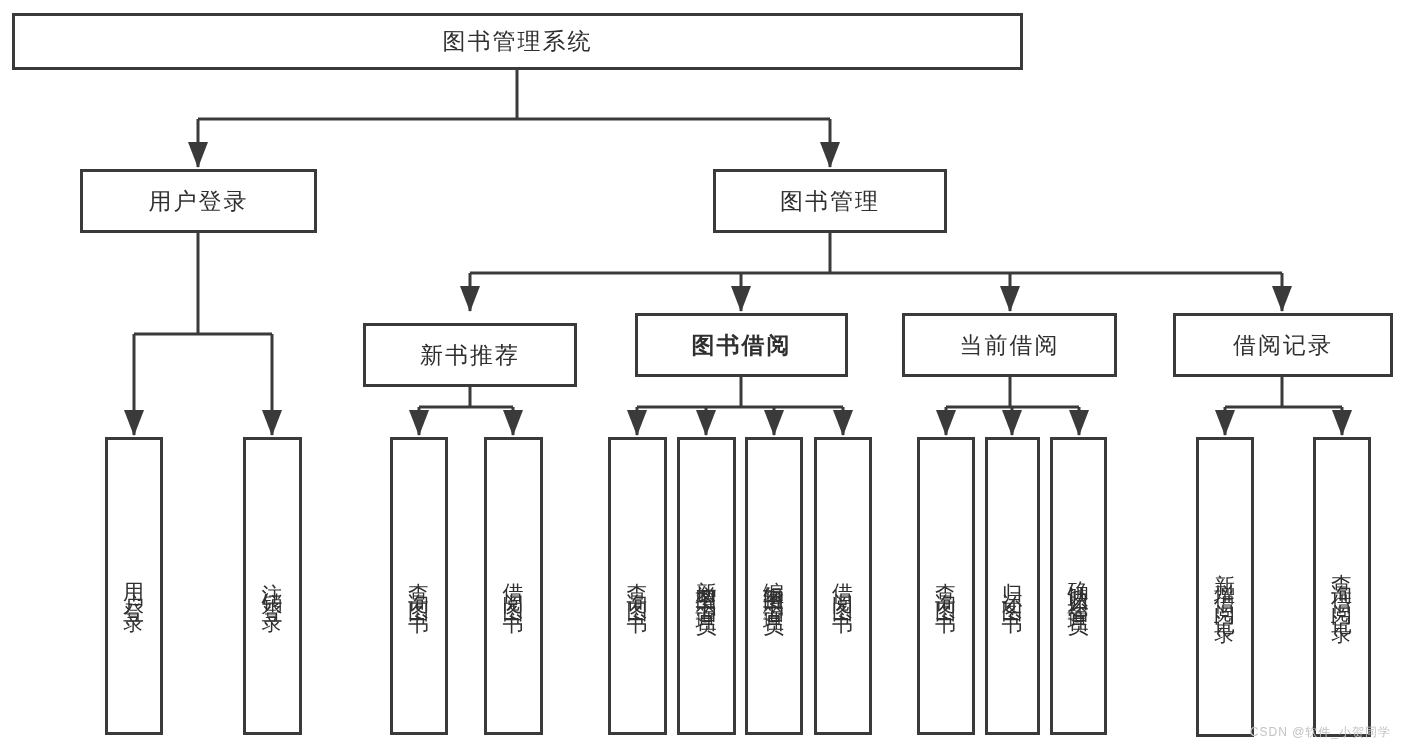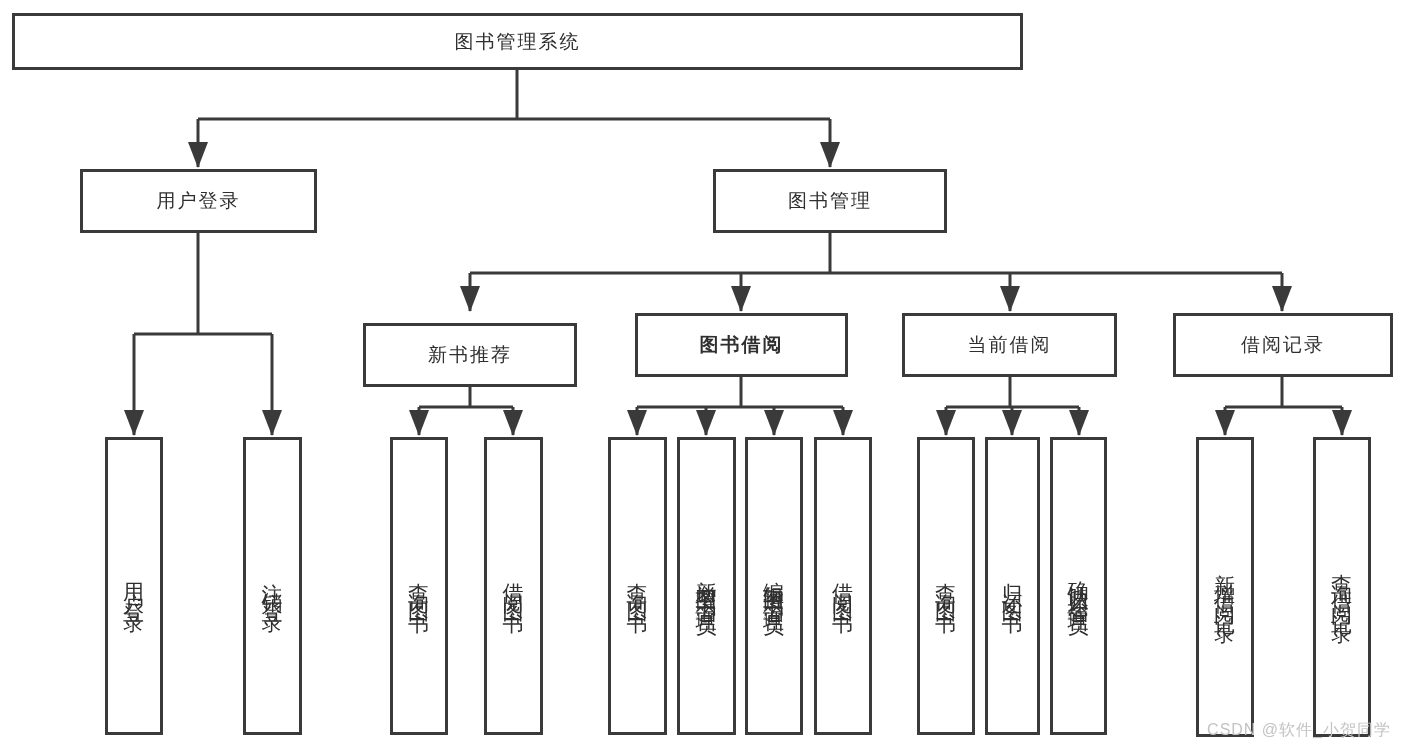--- a/index.html
+++ b/index.html
@@ -27,39 +27,39 @@
     box-sizing: border-box;
     border: 3px solid #3a3a3a;
     background: #ffffff;
     color: #2f2f2f;
     display: flex;
     align-items: center;
     justify-content: center;
     text-align: center;
   }
   .h-node {
-    font-size: 19px;
+    font-size: 23px;
     letter-spacing: 2px;
     white-space: nowrap;
   }
   .v-node {
     writing-mode: vertical-rl;
     text-orientation: mixed;
     font-size: 21px;
     letter-spacing: 10px;
     line-height: 1;
   }
   .v-long {
     letter-spacing: 5px;
   }
   .watermark {
     position: absolute;
     right: 14px;
     bottom: 6px;
-    font-size: 16px;
+    font-size: 12px;
     color: #c3c3c3;
     letter-spacing: 1px;
     white-space: nowrap;
     z-index: 5;
   }
 </style>
 </head>
 <body>
 
 <div class="canvas">

